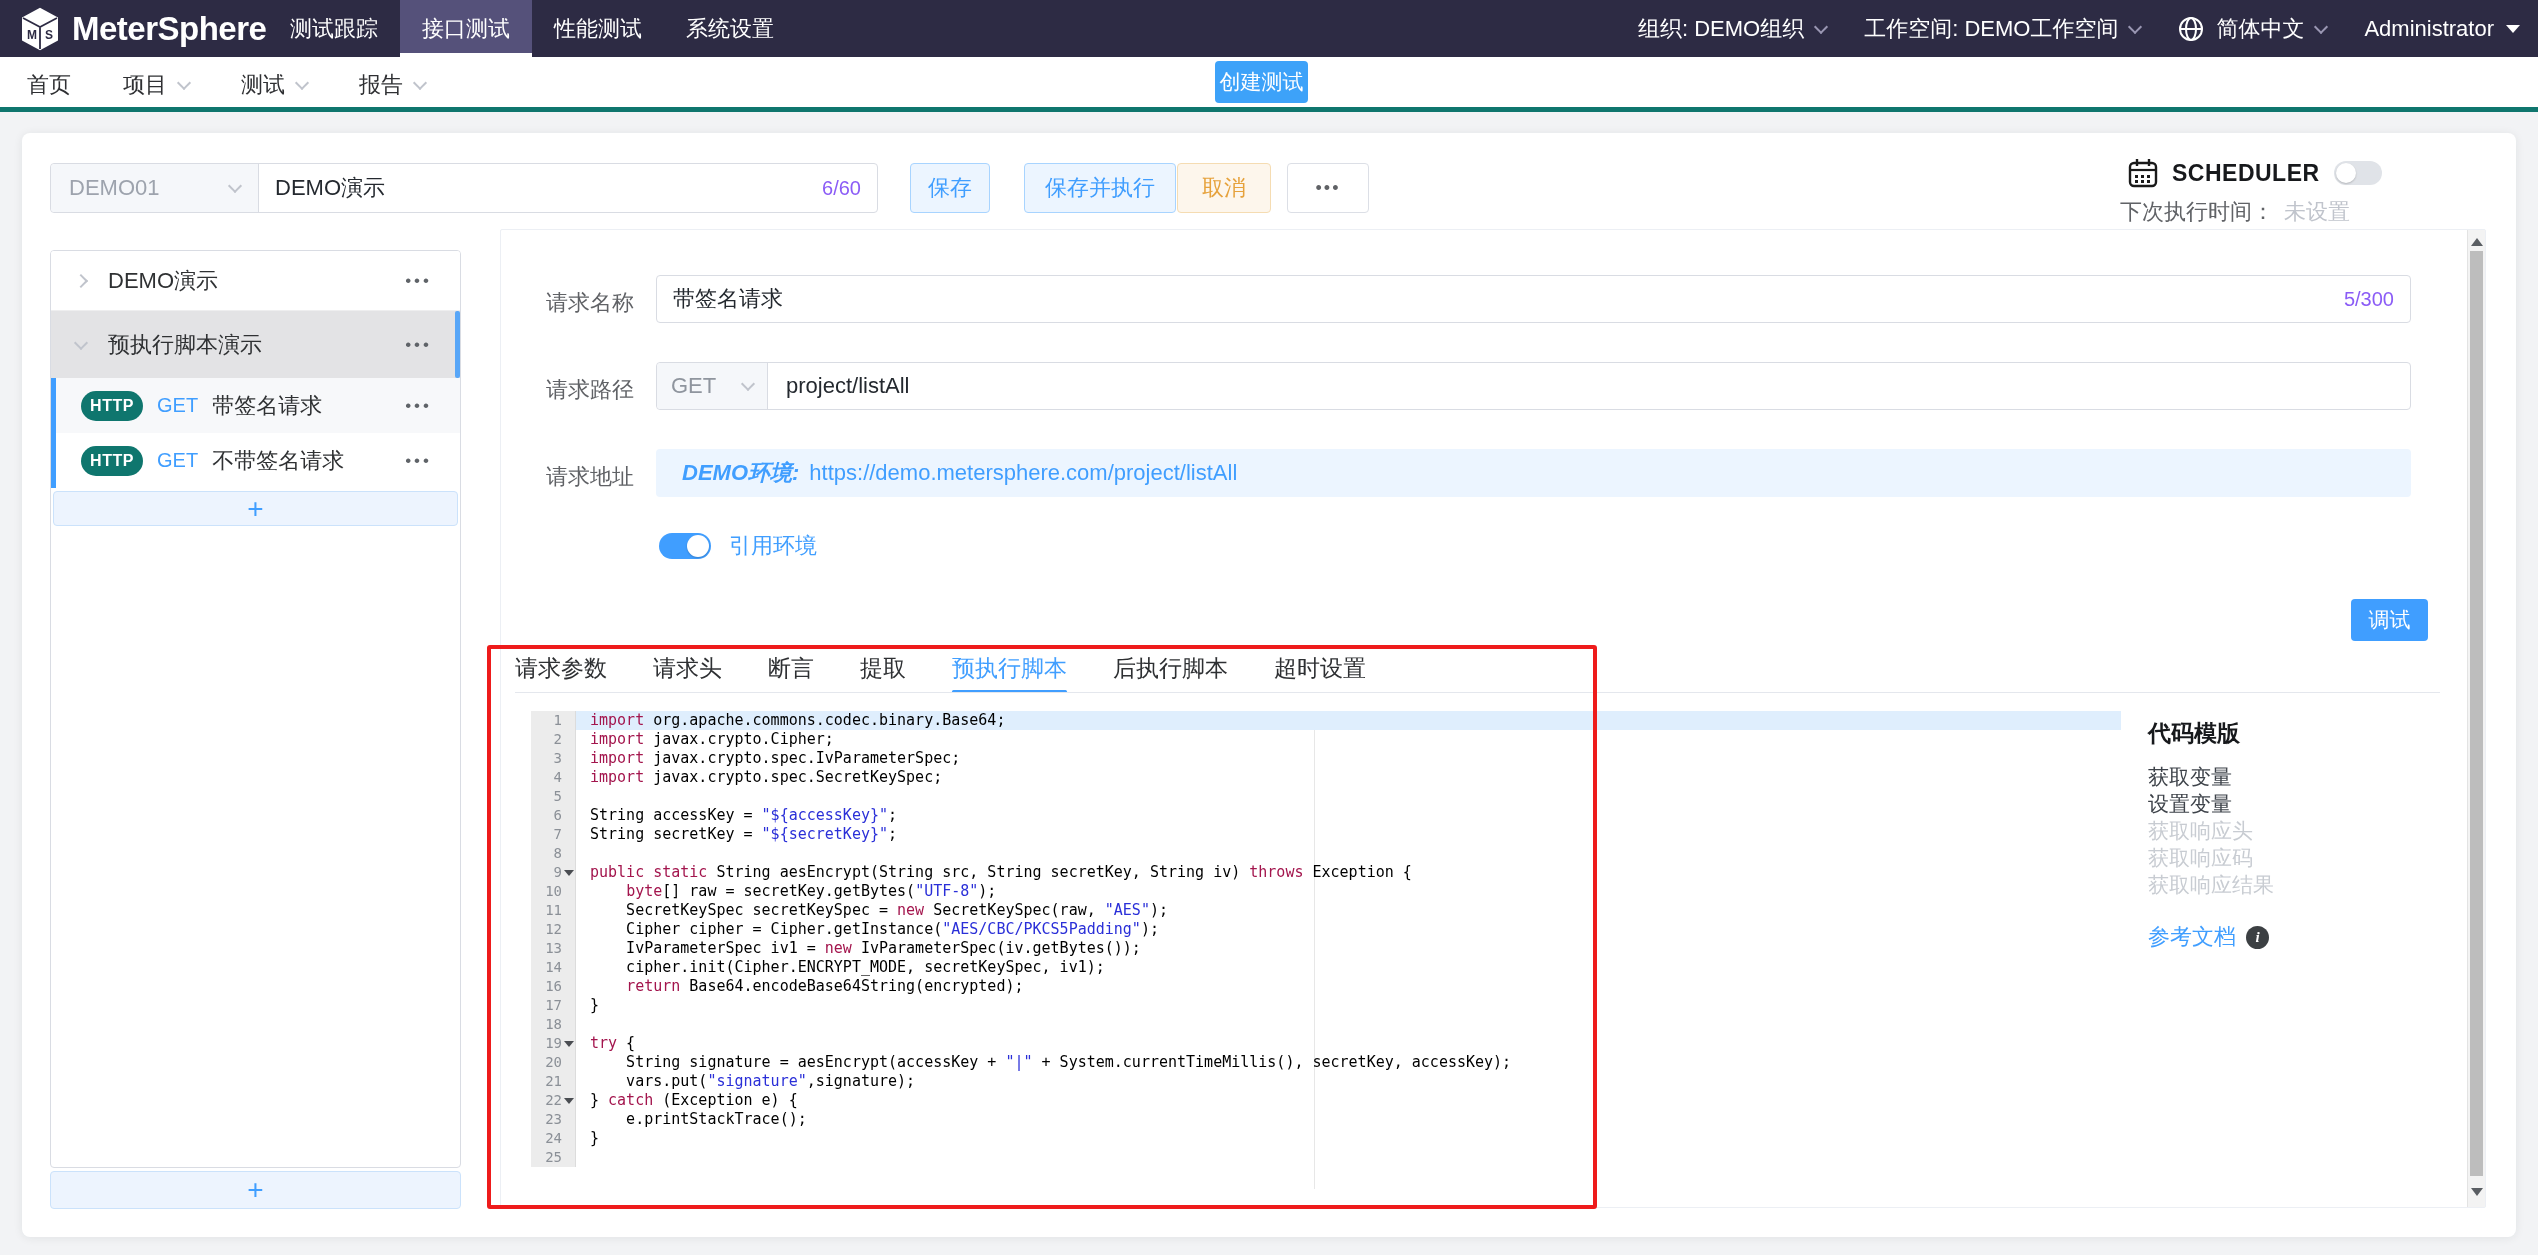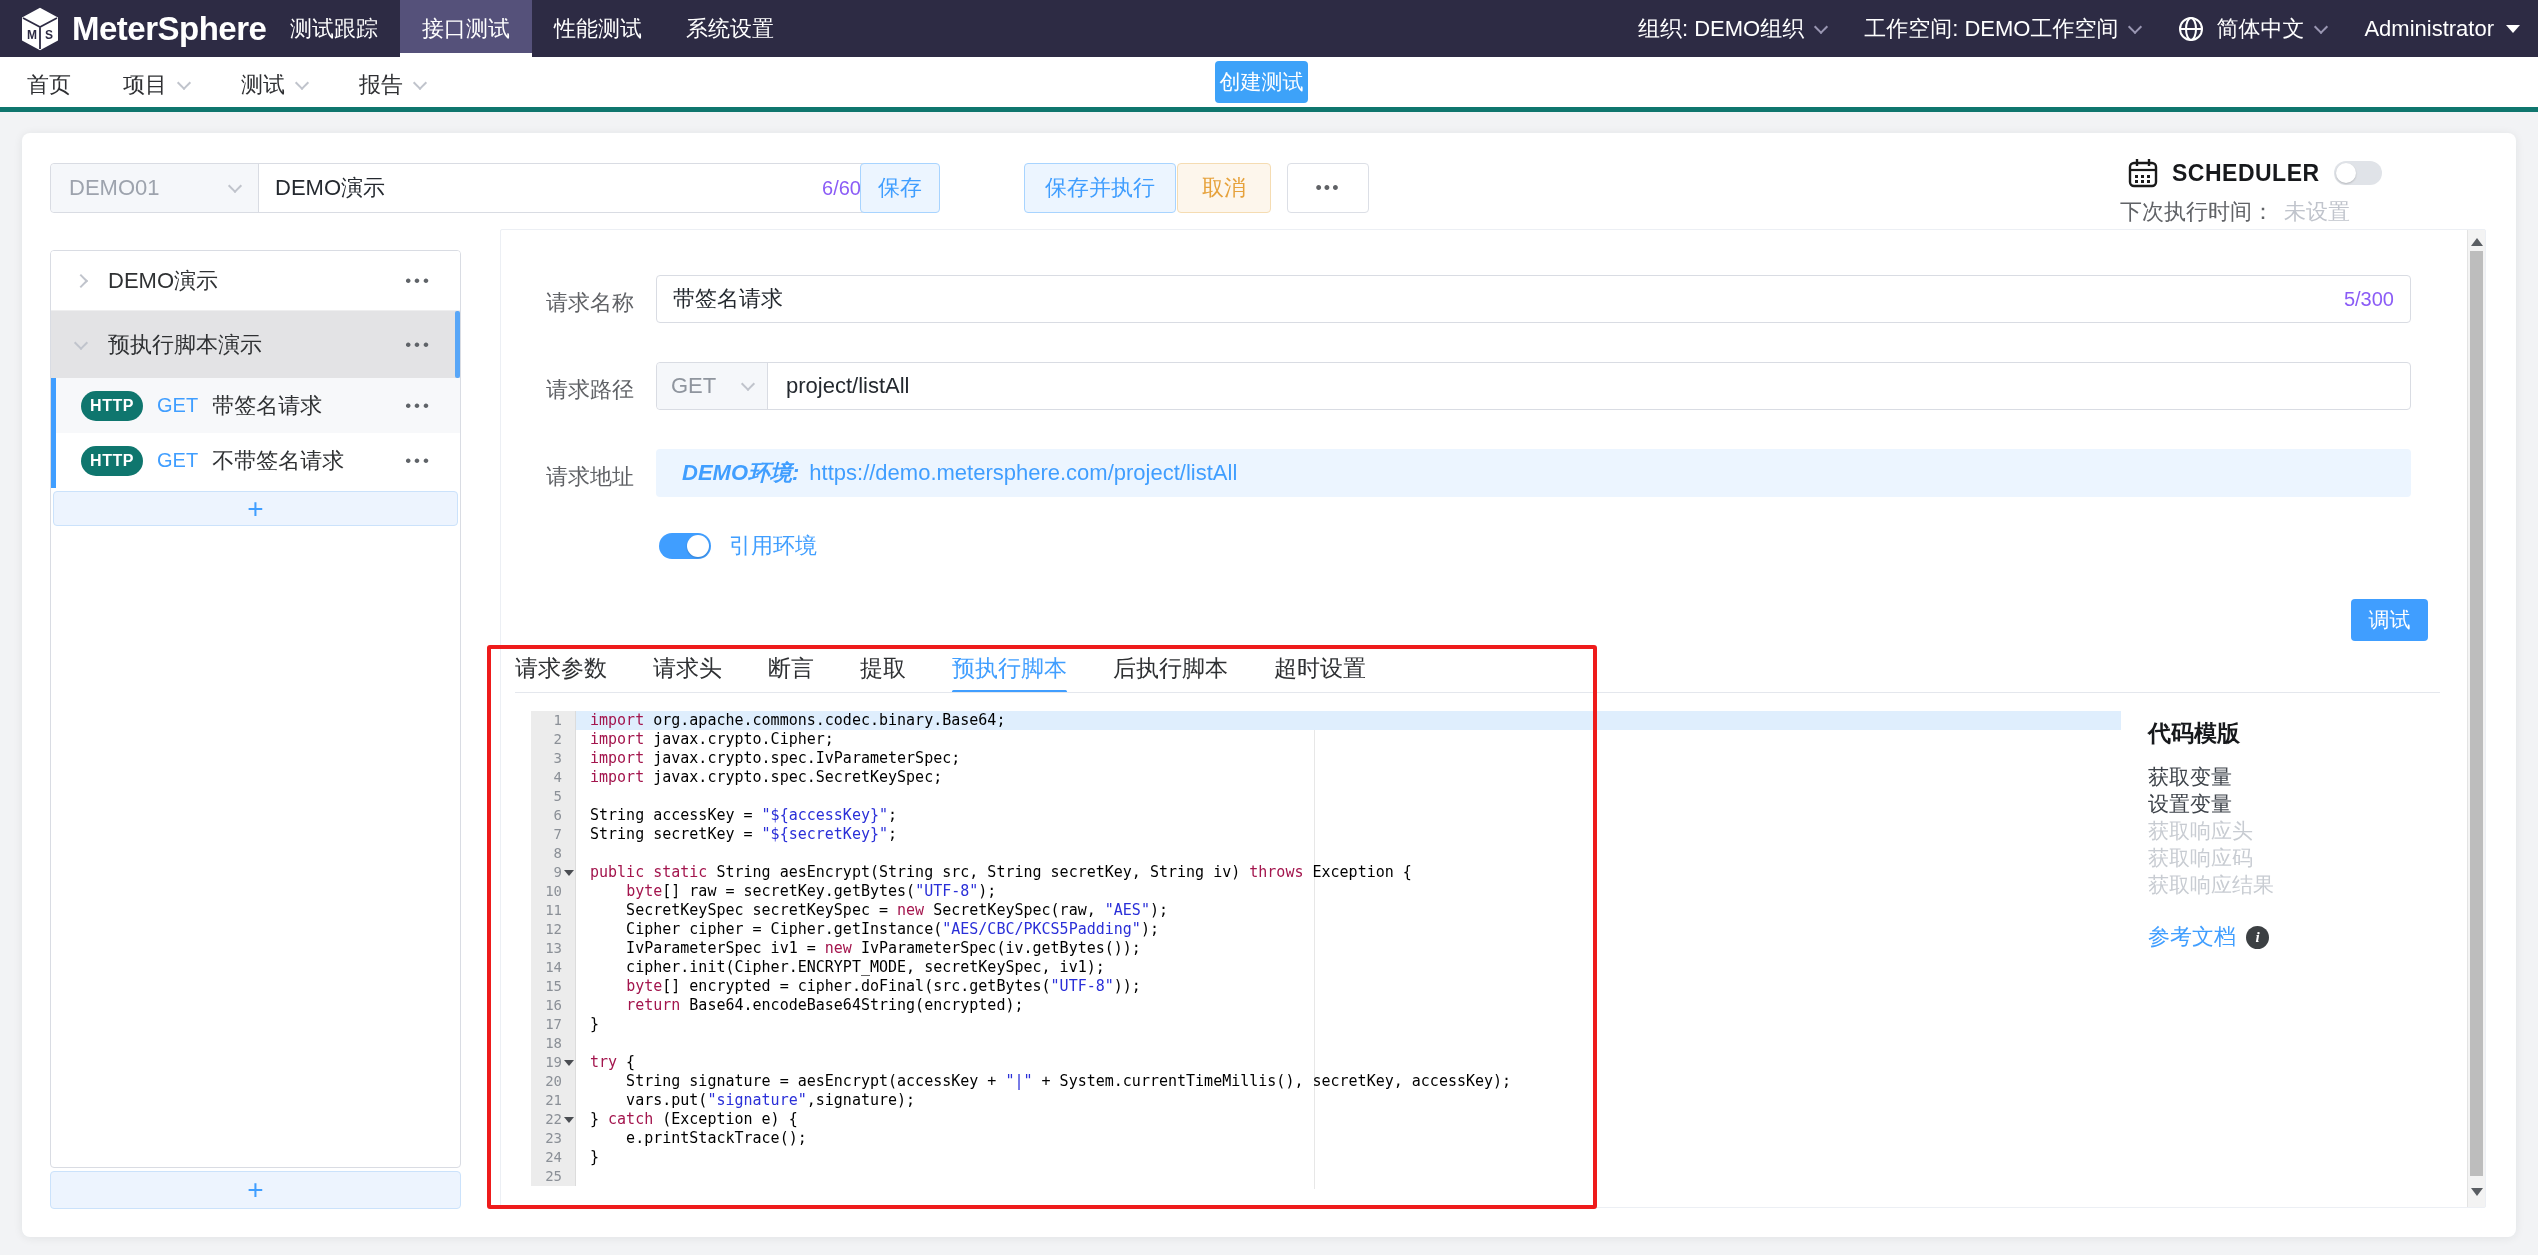--- a/index.html
+++ b/index.html
@@ -186,21 +186,21 @@
   <div class="tb-group">
     <div class="tb-select">
       <span>DEMO01</span>
       <span class="chev gray"></span>
     </div>
     <div class="tb-input">
       <span>DEMO演示</span>
       <span class="counter">6/60</span>
     </div>
   </div>
-  <button class="btn blue-plain" style="left:838px;width:80px;">保存</button>
+  <button class="btn blue-plain" style="left:888px;width:80px;">保存</button>
   <button class="btn blue-plain" style="left:990px;width:152px;margin-left:12px;">保存并执行</button>
   <button class="btn orange-plain" style="left:1155px;width:94px;">取消</button>
   <button class="btn ghost" style="left:1265px;width:82px;">•••</button>
 
   <div class="sched">
     <svg width="30" height="32" viewBox="0 0 30 32">
       <rect x="2" y="6" width="26" height="23" rx="4" fill="none" stroke="#1a1a1a" stroke-width="2.4"></rect>
       <line x1="9" y1="2" x2="9" y2="9" stroke="#1a1a1a" stroke-width="2.4"></line>
       <line x1="21" y1="2" x2="21" y2="9" stroke="#1a1a1a" stroke-width="2.4"></line>
       <line x1="2" y1="13" x2="28" y2="13" stroke="#1a1a1a" stroke-width="2.2"></line>
@@ -350,24 +350,20 @@
           </div>
           <div class="ed-line">
             <div class="ed-gutter">13</div>
             <div class="ed-code"><span>    IvParameterSpec iv1 = </span><span class="cm-k">new</span><span> IvParameterSpec(iv.getBytes());</span></div>
           </div>
           <div class="ed-line">
             <div class="ed-gutter">14</div>
             <div class="ed-code"><span>    cipher.init(Cipher.ENCRYPT_MODE, secretKeySpec, iv1);</span></div>
           </div>
           <div class="ed-line">
-            <div class="ed-gutter">15</div>
-            <div class="ed-code"><span>    </span><span class="cm-k">byte</span><span>[] encrypted = cipher.doFinal(src.getBytes(</span><span class="cm-s">"UTF-8"</span><span>));</span></div>
-          </div>
-          <div class="ed-line">
             <div class="ed-gutter">16</div>
             <div class="ed-code"><span>    </span><span class="cm-k">return</span><span> Base64.encodeBase64String(encrypted);</span></div>
           </div>
           <div class="ed-line">
             <div class="ed-gutter">17</div>
             <div class="ed-code"><span>}</span></div>
           </div>
           <div class="ed-line">
             <div class="ed-gutter">18</div>
             <div class="ed-code"></div>

